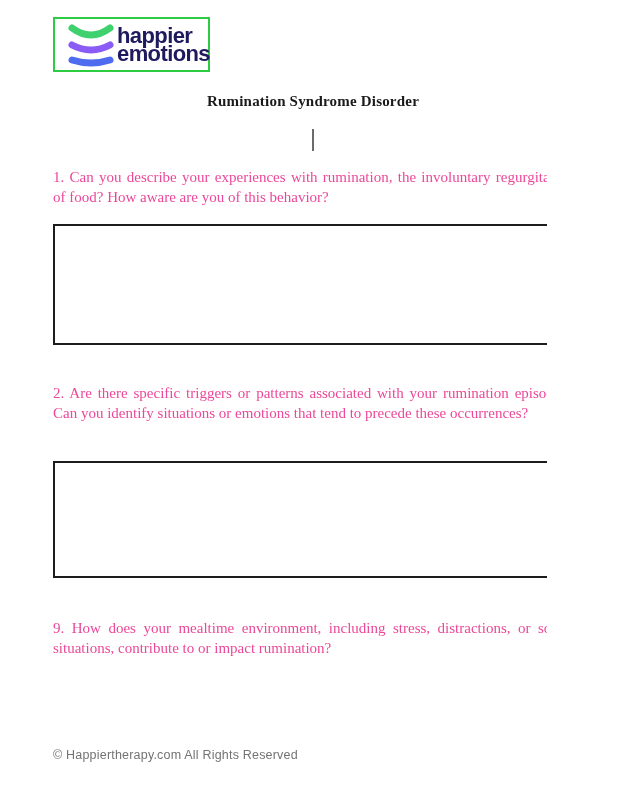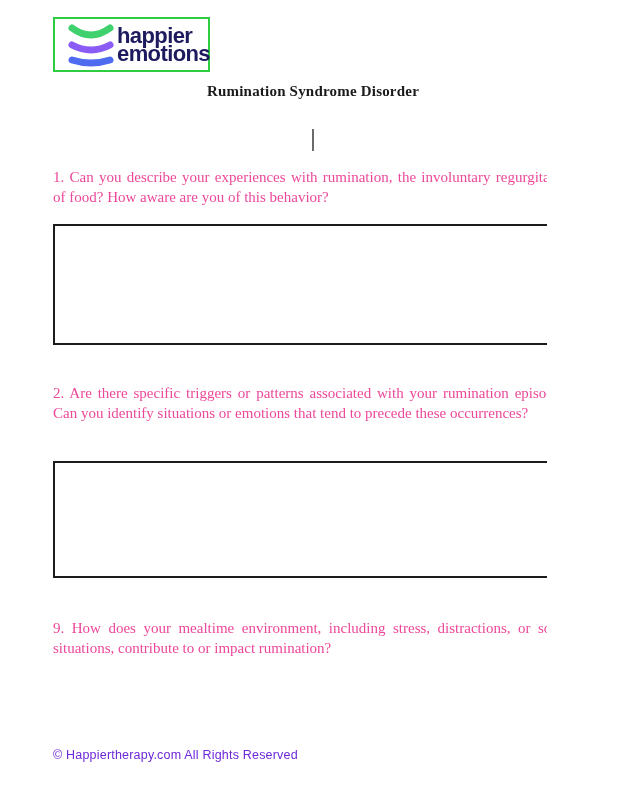--- a/index.html
+++ b/index.html
@@ -29,21 +29,21 @@
     font-family: "Liberation Sans", sans-serif;
     font-weight: 700;
     font-size: 22px;
     line-height: 18px;
     letter-spacing: -0.6px;
     color: #1e1a5e;
   }
   
   .doc-title {
     position: absolute;
-    left: 53px; top: 83px;
+    left: 53px; top: 93px;
     width: 520px;
     text-align: center;
     font-weight: bold;
     font-size: 15px;
     color: #1a1a1a;
     letter-spacing: 0.2px;
   }
   
   .cursor-bar {
     position: absolute;
@@ -75,21 +75,21 @@
     cursor: text;
   }
   .box1 { top: 224px; height: 121px; }
   .box2 { top: 461px; height: 117px; }
   
   .footer {
     position: absolute;
     left: 53px; top: 748px;
     font-family: "Liberation Sans", sans-serif;
     font-size: 12.5px;
-    color: #6d28d9;
+    color: #737373;
     letter-spacing: 0.2px;
   }
 </style>
 </head>
 <body>
 
 <div class="page">
 
   <div class="logo">
     <svg class="logo-arcs" width="46" height="46" viewBox="0 0 46 46">

